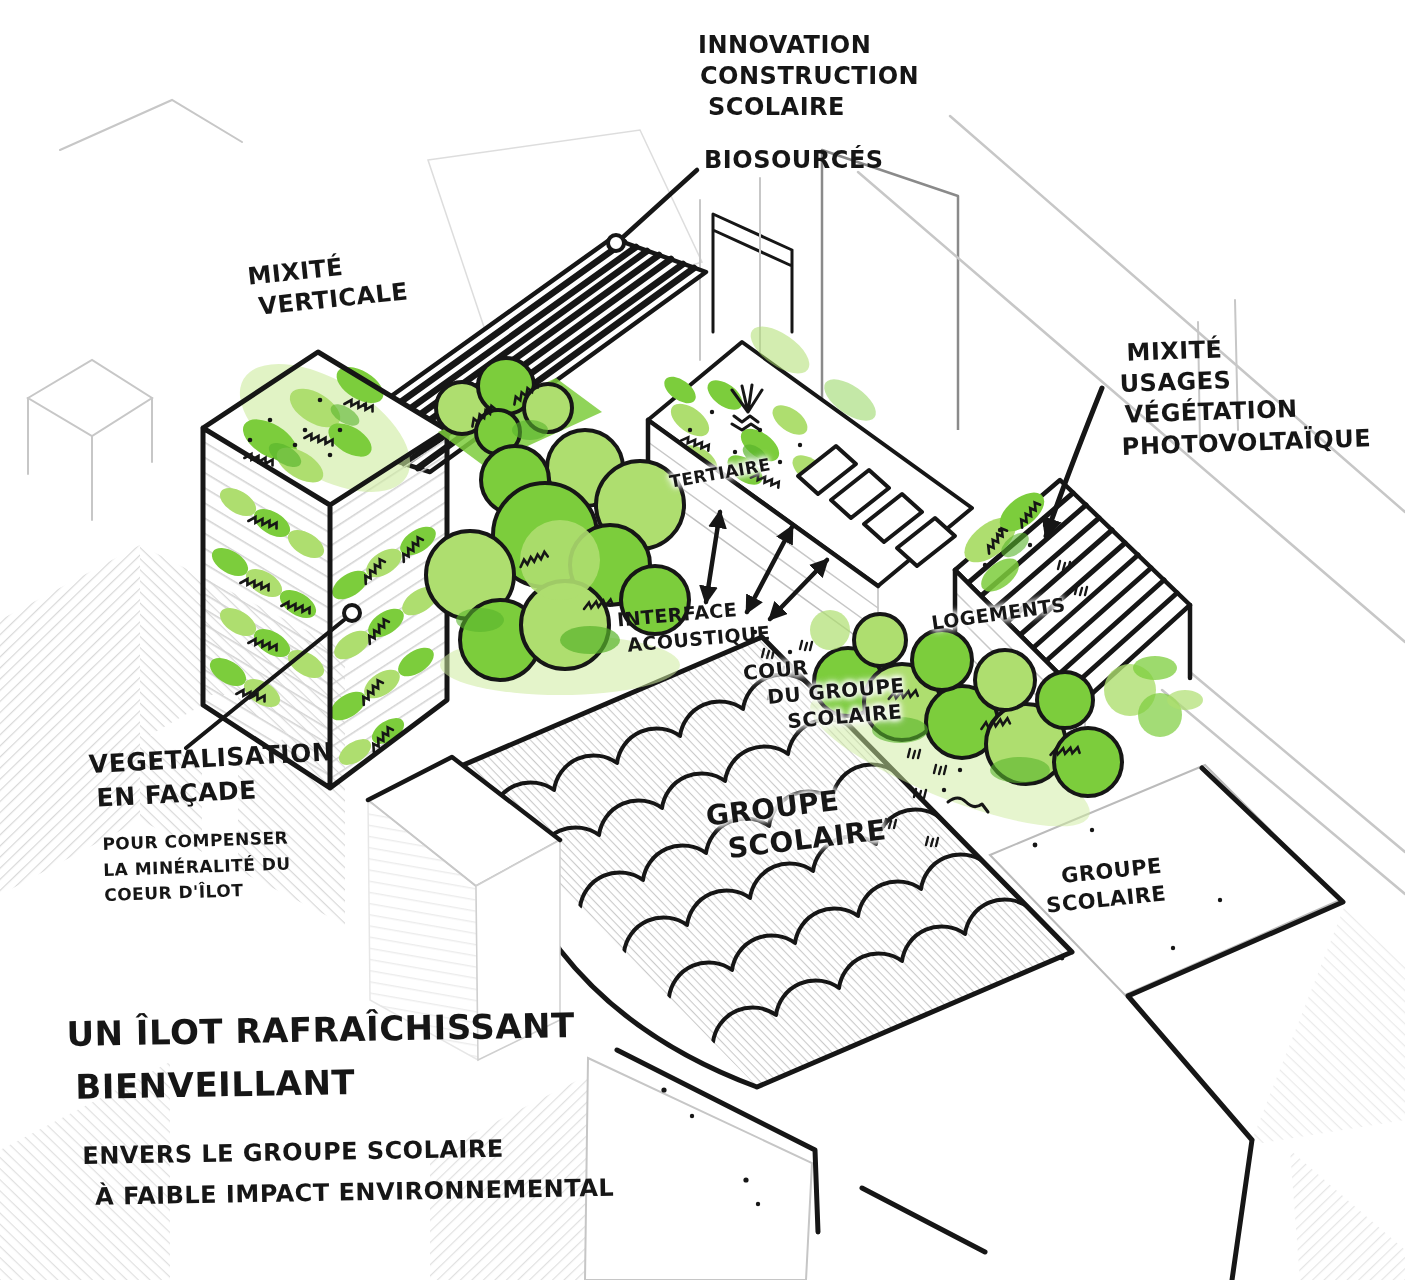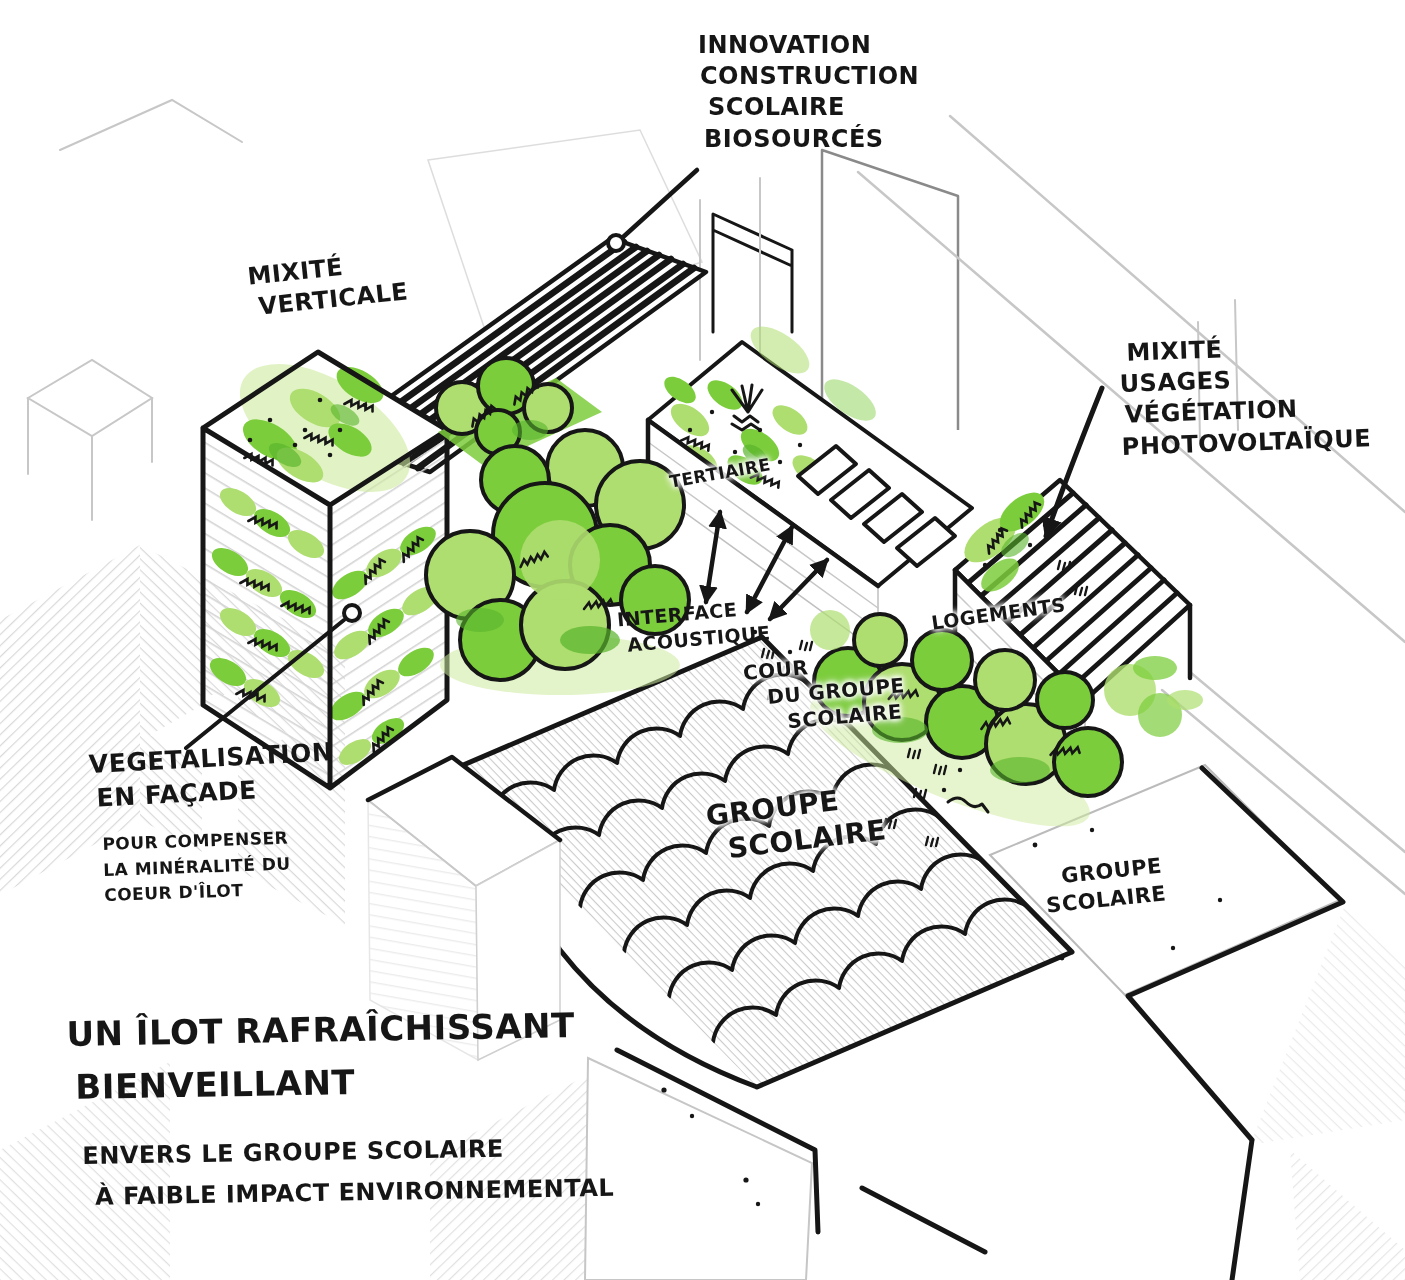--- a/index.html
+++ b/index.html
@@ -337,21 +337,21 @@
     <path class="sk-ink" stroke-width="4.5" d="M706,602 L720,512" marker-start="url(#ah)" marker-end="url(#ah)"></path>
     <path class="sk-ink" stroke-width="4.5" d="M747,612 L792,527" marker-start="url(#ah)" marker-end="url(#ah)"></path>
     <path class="sk-ink" stroke-width="4.5" d="M770,619 L827,560" marker-start="url(#ah)" marker-end="url(#ah)"></path>
   </g>
 </svg>
 
   <div class="lbl" style="left:688px;top:30px;font-size:24px;line-height:1.3;">
     <span style="margin-left:10px;">INNOVATION</span>
     <span style="margin-left:12px;">CONSTRUCTION</span>
     <span style="margin-left:20px;">SCOLAIRE</span>
-    <span style="margin-left:16px;">BIOSOURCÉS</span>
+    <span style="margin-left:16px;margin-top:21px;">BIOSOURCÉS</span>
   </div>
 
   <div class="lbl" style="left:246px;top:262px;font-size:24px;line-height:1.3;transform:rotate(-6deg);">
     <span>MIXITÉ</span>
     <span style="margin-left:8px;">VERTICALE</span>
   </div>
 
   <div class="lbl" style="left:1118px;top:338px;font-size:24px;line-height:1.3;transform:rotate(-2deg);">
     <span style="margin-left:8px;">MIXITÉ</span>
     <span>USAGES</span>

